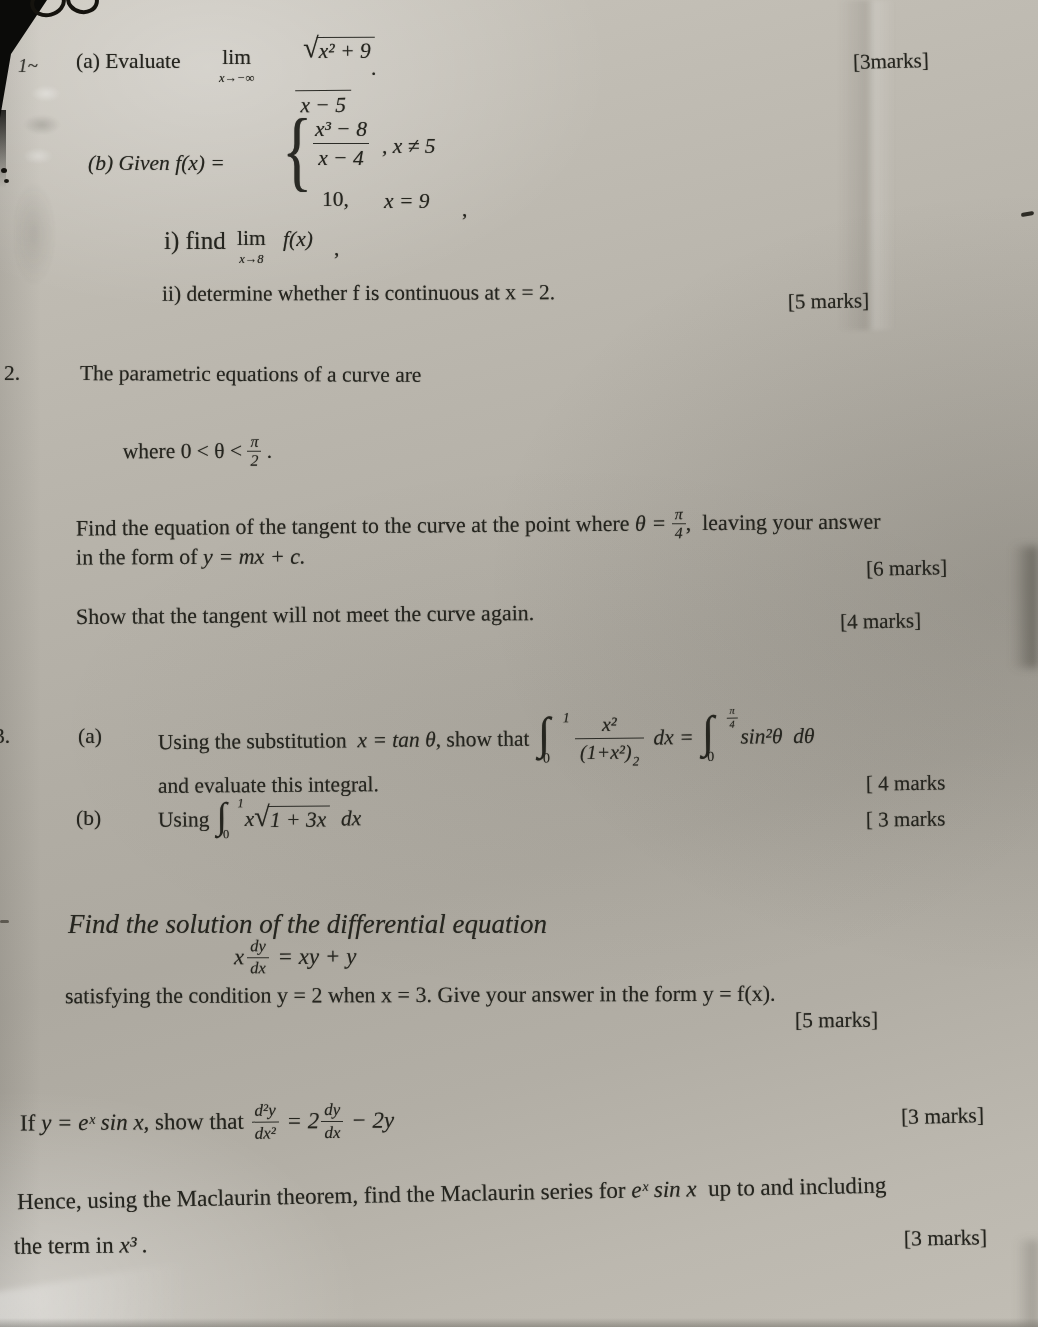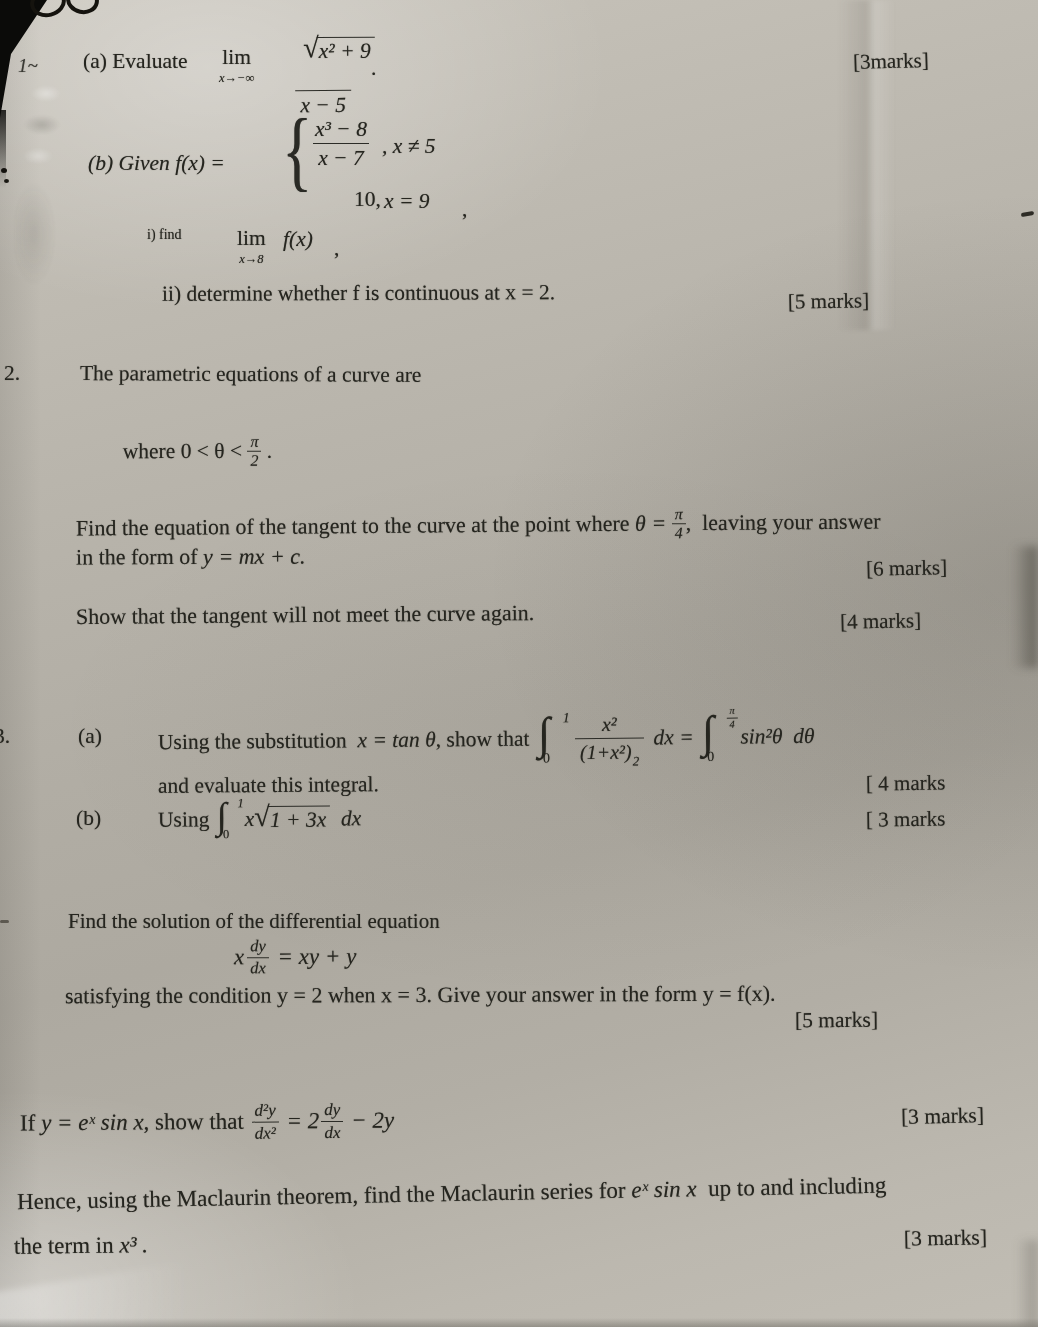--- a/index.html
+++ b/index.html
@@ -95,21 +95,21 @@
 <div class="shade corner-tail"></div>
 <div class="shade speck1"></div>
 <div class="shade speck2"></div>
 <div class="shade hw hw1"></div>
 <div class="shade hw hw2"></div>
 <div class="shade dash-right"></div>
 <div class="shade dash-left"></div>
 
 <div class="txt mi" style="left:18px;top:55px;font-size:19px;color:#3a3a34;">1~</div>
 
-<div class="txt" style="left:83px;top:49px;font-size:21.5px;">(a) Evaluate</div>
+<div class="txt" style="left:76px;top:49px;font-size:21.5px;">(a) Evaluate</div>
 
 <div class="limcol" style="left:219px;top:47px;font-size:21.5px;">
   <span class="t">lim</span>
   <span class="t limsub">x→−∞</span>
 </div>
 
 <div class="mrow" style="left:266px;top:13px;font-size:21.5px;transform:rotate(-0.4deg);">
   <span class="frac">
     <span class="fnum mi">
       <span class="sqrt">
@@ -124,29 +124,29 @@
 
 <div class="txt" style="left:853px;top:49px;font-size:21px;transform:rotate(-1.5deg);">[3marks]</div>
 
 <div class="txt" style="left:88px;top:151px;font-size:21.5px;font-style:italic;">(b) Given f(x) =</div>
 
 <div class="brace" style="left:282px;top:109px;">{</div>
 
 <div class="mrow" style="left:310px;top:117px;font-size:21.5px;">
   <span class="frac">
     <span class="fnum mi t">x³ − 8</span>
-    <span class="fden mi t">x − 7</span>
+    <span class="fden mi t">x − 4</span>
   </span>
 </div>
 <div class="txt mi" style="left:382px;top:134px;font-size:21.5px;">, x ≠ 5</div>
-<div class="txt" style="left:322px;top:187px;font-size:21.5px;margin-left:32px;">10,</div>
+<div class="txt" style="left:322px;top:187px;font-size:21.5px;">10,</div>
 <div class="txt mi" style="left:384px;top:189px;font-size:21.5px;">x = 9</div>
 <div class="txt" style="left:462px;top:197px;font-size:21.5px;">,</div>
 
-<div class="txt" style="left:147px;top:227px;font-size:14px;">i) find</div>
+<div class="txt" style="left:164px;top:227px;font-size:25px;">i) find</div>
 <div class="limcol" style="left:237px;top:228px;font-size:21.5px;">
   <span class="t">lim</span>
   <span class="t limsub">x→8</span>
 </div>
 <div class="txt mi" style="left:283px;top:227px;font-size:21.5px;">f(x)</div>
 <div class="txt" style="left:334px;top:236px;font-size:21.5px;">,</div>
 
 <div class="txt" style="left:162px;top:281px;font-size:21.5px;transform:rotate(-0.25deg);">ii) determine whether f is continuous at x = 2.</div>
 <div class="txt" style="left:788px;top:289px;font-size:21px;transform:rotate(-1deg);">[5 marks]</div>
 
@@ -222,21 +222,21 @@
   </span>
   <span class="mi t">x</span>
   <span class="sqrt">
     <span class="sqrt-sign t">√</span>
     <span class="sqrt-bar mi t">1 + 3x</span>
   </span>
   <span class="mi t">  dx</span>
 </div>
 <div class="txt" style="left:866px;top:807px;font-size:21px;transform:rotate(-0.8deg);">[ 3 marks</div>
 
-<div class="txt" style="left:68px;top:909px;font-size:21px;">Find the solution of the differential equation</div>
+<div class="txt" style="left:68px;top:909px;font-size:27px;font-style:italic;">Find the solution of the differential equation</div>
 <div class="mrow" style="left:234px;top:934px;height:46px;font-size:23px;transform:rotate(-0.3deg);">
   <span class="mi t">x</span>
   <span class="frac" style="font-size:16.5px;margin:0 3px;">
     <span class="fnum mi t" style="padding:0 3px 1px;">dy</span>
     <span class="fden mi t" style="padding:1px 3px 0;">dx</span>
   </span>
   <span class="mi t"> = xy + y</span>
 </div>
 <div class="txt" style="left:65px;top:982px;font-size:22px;transform:rotate(-0.2deg);">satisfying the condition y = 2 when x = 3. Give your answer in the form y = f(x).</div>
 <div class="txt" style="left:795px;top:1008px;font-size:21.5px;transform:rotate(-0.5deg);">[5 marks]</div>

